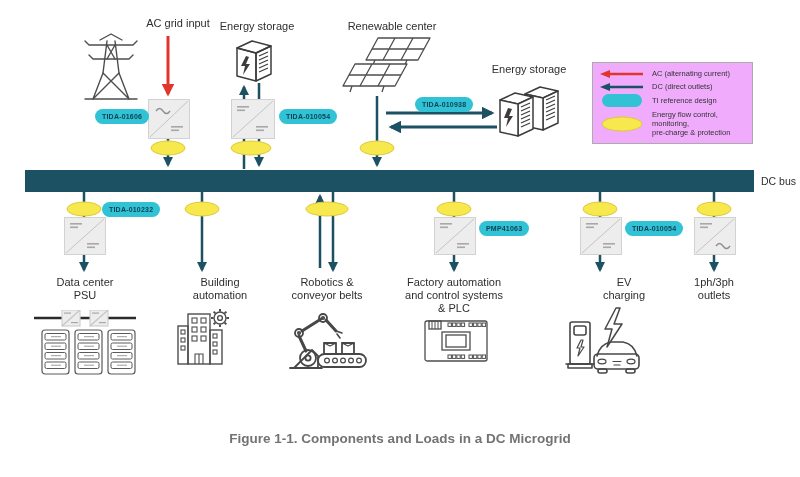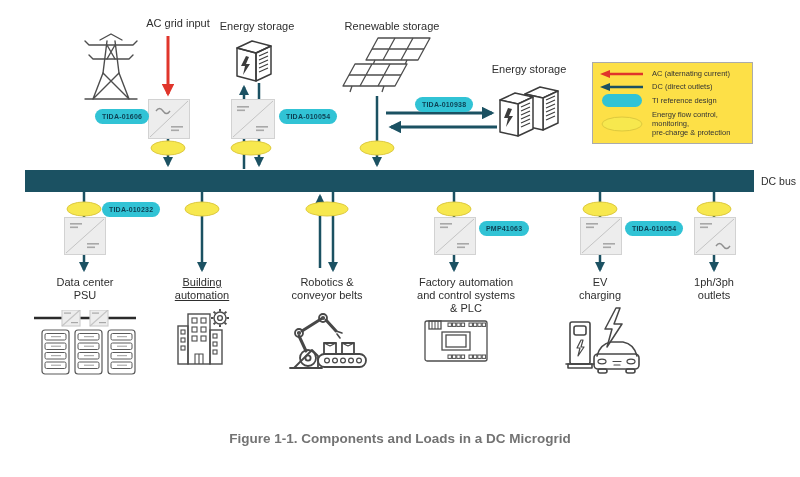--- a/index.html
+++ b/index.html
@@ -9,21 +9,21 @@
   .lbl{position:absolute;z-index:3;text-align:center;font-size:11px;line-height:13px;
        white-space:pre-line;transform:translateX(-50%);color:#2e2e2e;}
   .bus{position:absolute;left:25px;top:170px;width:729px;height:22px;background:#1b5162;z-index:2;}
   .bus-label{position:absolute;left:761px;top:175px;font-size:10.5px;color:#2e2e2e;z-index:3;}
   .badge{position:absolute;z-index:4;background:#31c3d5;color:#0d3f52;font-weight:bold;
          font-size:7px;letter-spacing:.2px;padding:4px 7px;border-radius:8px;white-space:nowrap;}
   .conv{position:absolute;z-index:3;background:#ededed;border:1px solid #d2d2d2;}
   .conv svg{display:block;}
   .icon{position:absolute;z-index:3;}
   .legend{position:absolute;left:592px;top:62px;width:161px;height:82px;z-index:3;
-          background:#fde047;border:1px solid #ababab;box-sizing:border-box;
+          background:#f0abfc;border:1px solid #ababab;box-sizing:border-box;
           display:flex;flex-direction:column;justify-content:space-evenly;padding:3px 6px;}
   .legend-row{display:flex;align-items:center;gap:7px;}
   .legend-sym{width:46px;flex:0 0 46px;display:flex;justify-content:center;align-items:center;}
   .legend-text{font-size:7.5px;line-height:9px;color:#333;white-space:pre-line;}
   .legend-badge{width:40px;height:13px;border-radius:7px;background:#31c3d5;}
   .caption{position:absolute;left:400px;top:431px;transform:translateX(-50%);z-index:3;
            font-size:13.5px;font-weight:bold;color:#737373;white-space:nowrap;}
 </style>
 </head>
 <body>
@@ -65,21 +65,21 @@
       <ellipse cx="202" cy="209" rx="17" ry="7"></ellipse>
       <ellipse cx="327" cy="209" rx="21" ry="7"></ellipse>
       <ellipse cx="454" cy="209" rx="17" ry="7"></ellipse>
       <ellipse cx="600" cy="209" rx="17" ry="7"></ellipse>
       <ellipse cx="714" cy="209" rx="17" ry="7"></ellipse>
     </g>
   </svg>
 
   <div class="lbl" style="left:178px;top:17px;">AC grid input</div>
   <div class="lbl" style="left:257px;top:20px;">Energy storage</div>
-  <div class="lbl" style="left:392px;top:20px;">Renewable storage</div>
+  <div class="lbl" style="left:392px;top:20px;">Renewable center</div>
   <div class="lbl" style="left:529px;top:63px;">Energy storage</div>
 
   <svg class="icon" style="left:82px;top:30px;" width="58" height="72" viewBox="0 0 58 70" fill="none" stroke="#4d4d4d" stroke-width="1.4" stroke-linejoin="round" stroke-linecap="round">
     <path d="M3 68 H55"></path>
     <path d="M18 9 L29 3 L40 9"></path>
     <path d="M7 14 H51 M7 14 L3 10 M51 14 L55 10"></path>
     <path d="M11 28 H47 M11 28 L7 24 M47 28 L51 24"></path>
     <path d="M25 14 L33 28 M33 14 L25 28"></path>
     <path d="M21 42 L25 10 M37 42 L33 10"></path>
     <path d="M21 42 L11 68 M37 42 L47 68 M11 68 L37 42 M47 68 L21 42"></path>
@@ -210,28 +210,28 @@
       <path d="M21 28 q3.5 -5 7 0 q3.5 5 7 0" stroke="#8f8f8f" stroke-width="1.4"></path>
     </svg>
   </div>
 
   <div class="badge" style="left:102px;top:202px;">TIDA-010232</div>
   <div class="badge" style="left:479px;top:221px;">PMP41063</div>
   <div class="badge" style="left:625px;top:221px;">TIDA-010054</div>
 
   <div class="lbl" style="left:85px;top:276px;">Data center
 PSU</div>
-  <div class="lbl" style="left:202px;top:276px;text-decoration:underline;">Building
+  <div class="lbl" style="left:220px;top:276px;">Building
 automation</div>
   <div class="lbl" style="left:327px;top:276px;">Robotics &amp;
 conveyor belts</div>
-  <div class="lbl" style="left:454px;top:276px;margin-left:12px;">Factory automation
+  <div class="lbl" style="left:454px;top:276px;">Factory automation
 and control systems
 &amp; PLC</div>
-  <div class="lbl" style="left:600px;top:276px;">EV
+  <div class="lbl" style="left:624px;top:276px;">EV
 charging</div>
   <div class="lbl" style="left:714px;top:276px;">1ph/3ph
 outlets</div>
 
   <svg class="icon" style="left:34px;top:310px;" width="102" height="66" viewBox="0 0 102 66" fill="none" stroke="#5a5a5a" stroke-width="1.2">
     <line x1="0" y1="8" x2="102" y2="8" stroke="#2b2b2b" stroke-width="2.6"></line>
     <g>
       <rect x="28" y="0" width="18" height="16" fill="#ededed" stroke="#cfcfcf"></rect>
       <line x1="28" y1="16" x2="46" y2="0" stroke="#c4c4c4"></line>
       <rect x="30" y="2.5" width="7" height="1.2" fill="#a8a8a8" stroke="none"></rect>

